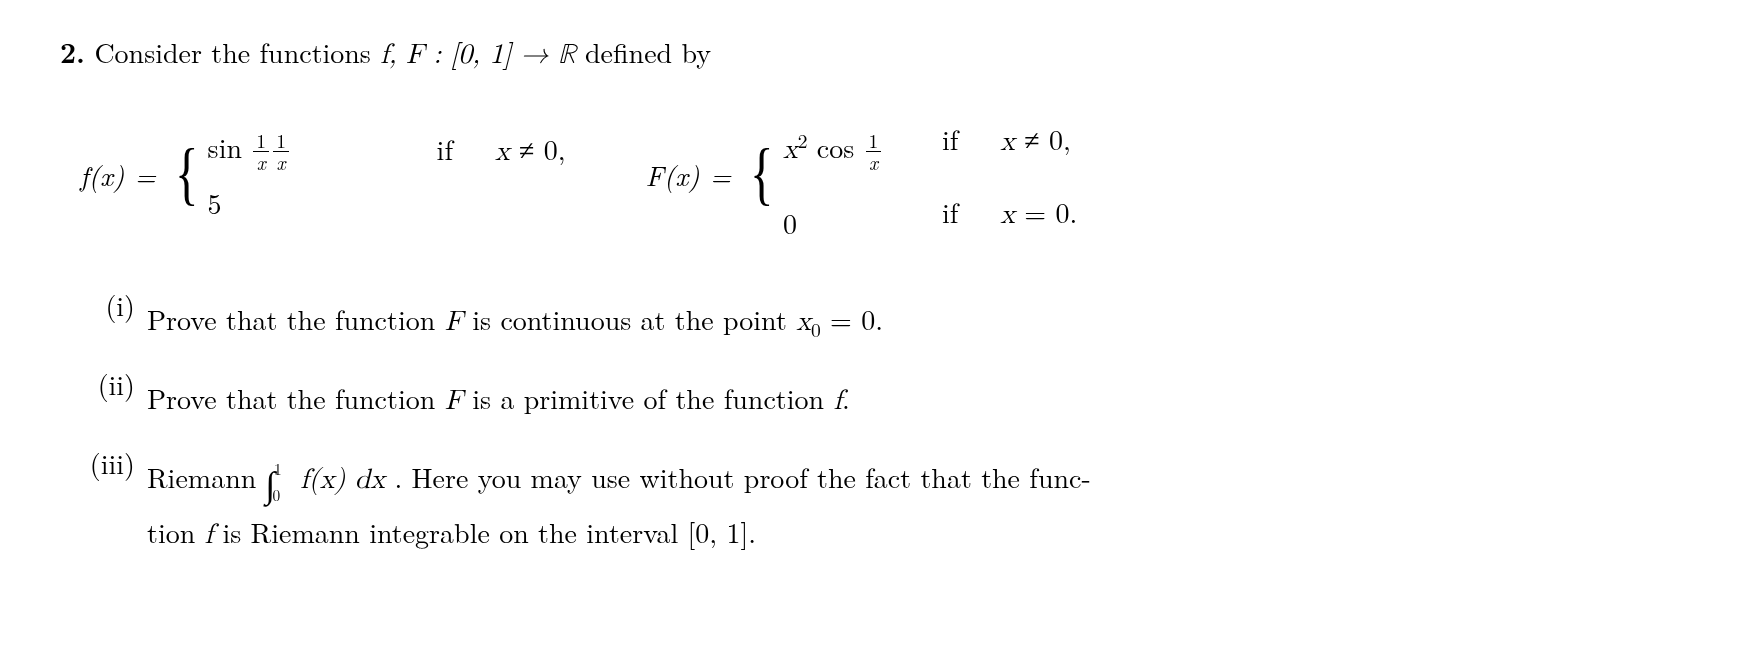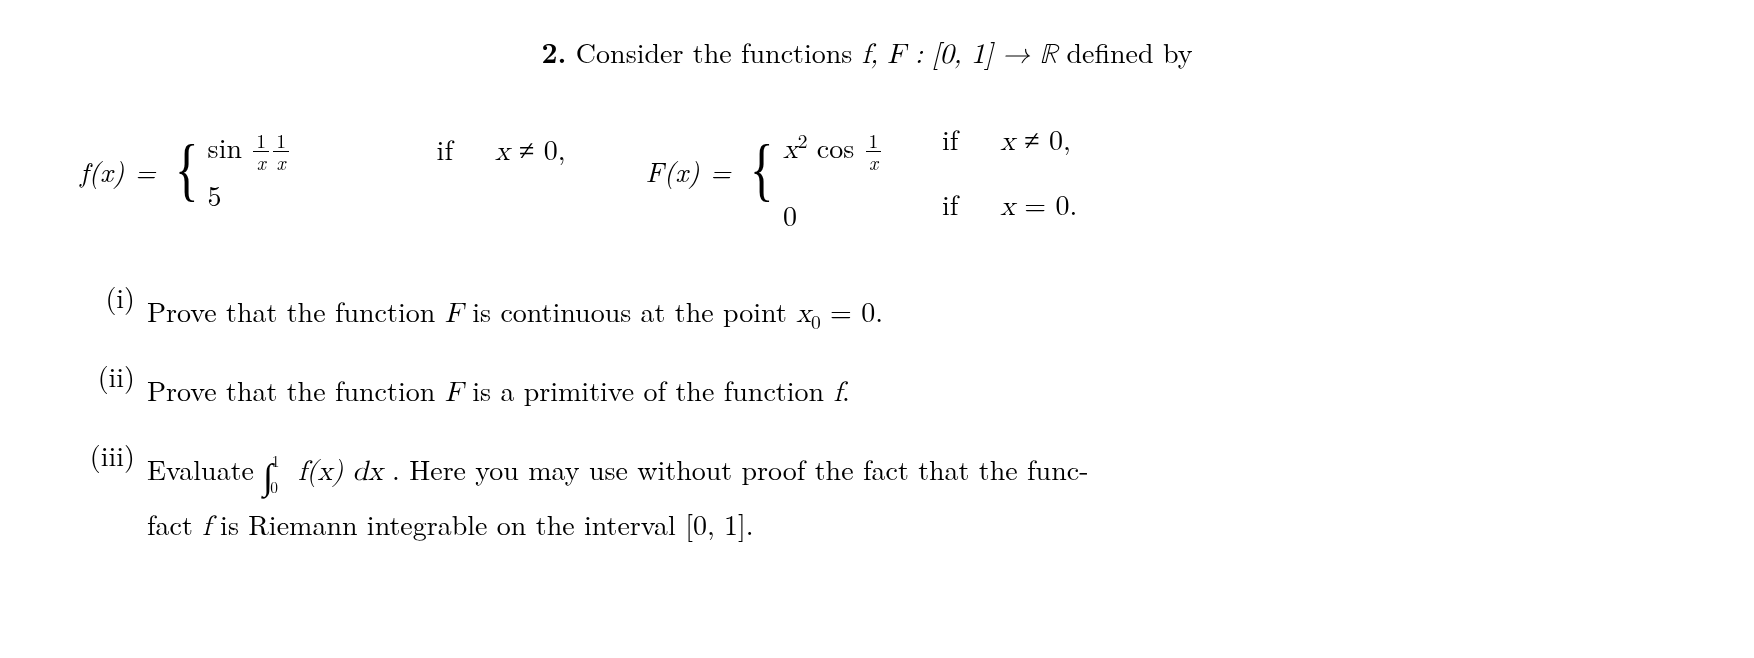--- a/index.html
+++ b/index.html
@@ -6,21 +6,20 @@
       font-family: "Latin Modern Roman", "Computer Modern", Georgia, serif;
       font-size: 28px;
       color: #000;
       background: #fff;
       margin: 0;
       padding: 30px 80px 30px 60px;
       line-height: 1.5;
     }
     .problem-header {
       margin-bottom: 30px;
-      text-align: center;
     }
     .bold {
       font-weight: bold;
     }
     .math {
       font-style: italic;
       font-family: "Latin Modern Math", "Cambria Math", Georgia, serif;
     }
     .equations-row {
       display: flex;
@@ -41,20 +40,21 @@
       font-size: 70px;
       font-weight: 100;
       line-height: 0.8;
       margin: 0 4px 0 8px;
       font-family: serif;
       transform: scaleX(0.7);
     }
     .cases {
       display: flex;
       flex-direction: column;
+      gap: 8px;
     }
     .case-row {
       display: flex;
       align-items: center;
     }
     .case-expr {
       min-width: 220px;
     }
     .case-expr.narrow {
       min-width: 150px;
@@ -194,20 +194,20 @@
 <div class="part">
   <div class="part-label">(ii)</div>
   <div class="part-body">
     <span>Prove that the function </span><span class="math">F</span><span> is a primitive of the function </span><span class="math">f</span><span>.</span>
   </div>
 </div>
 
 <div class="part">
   <div class="part-label">(iii)</div>
   <div class="part-body">
-    <span>Evaluate </span><span class="integral">
+    <span>Riemann </span><span class="integral">
         <span class="int-sign">∫</span>
         <span class="int-upper">1</span>
         <span class="int-lower">0</span>
       </span><span class="math"> f(x) dx</span><span> .  Here you may use without proof the fact that the func-</span><br>
-    <span>fact </span><span class="math">f</span><span> is Riemann integrable on the interval [0, 1].</span>
+    <span>tion </span><span class="math">f</span><span> is Riemann integrable on the interval [0, 1].</span>
   </div>
 </div>
 
 </body></html>

